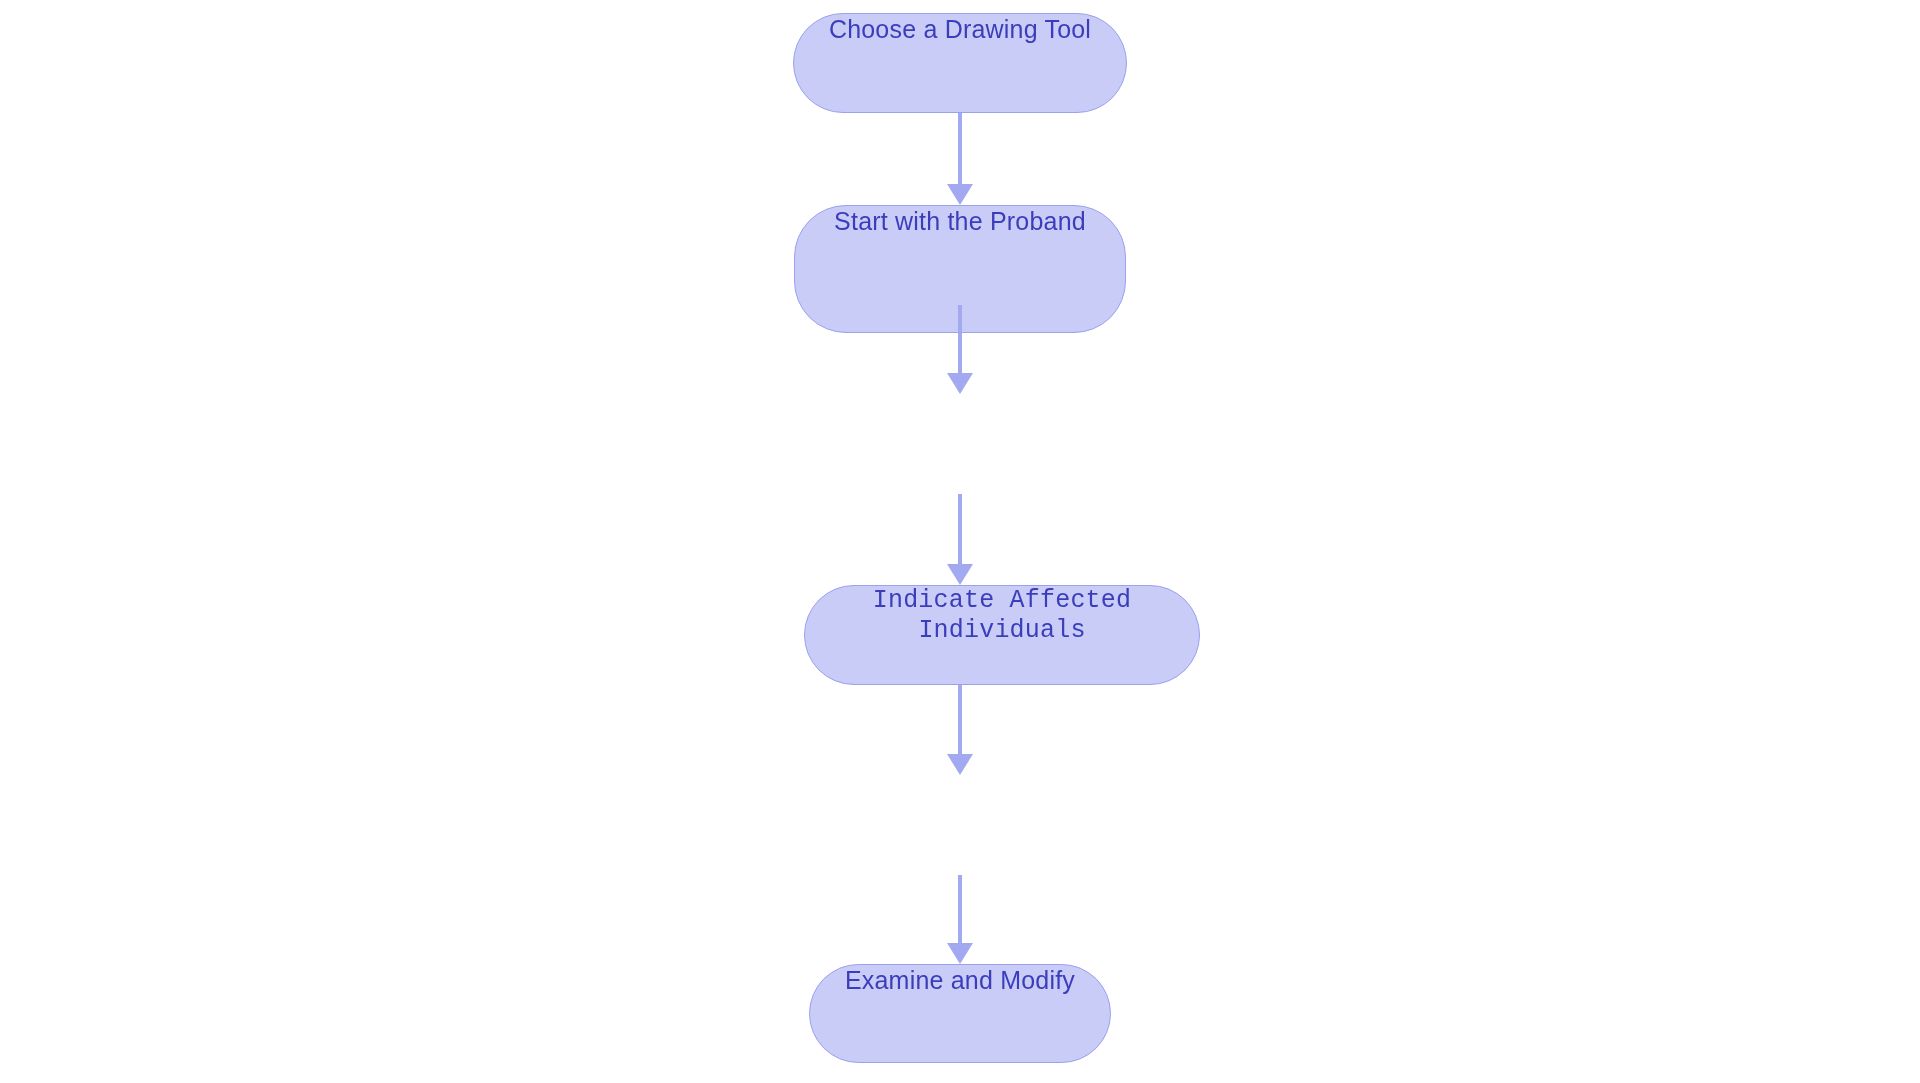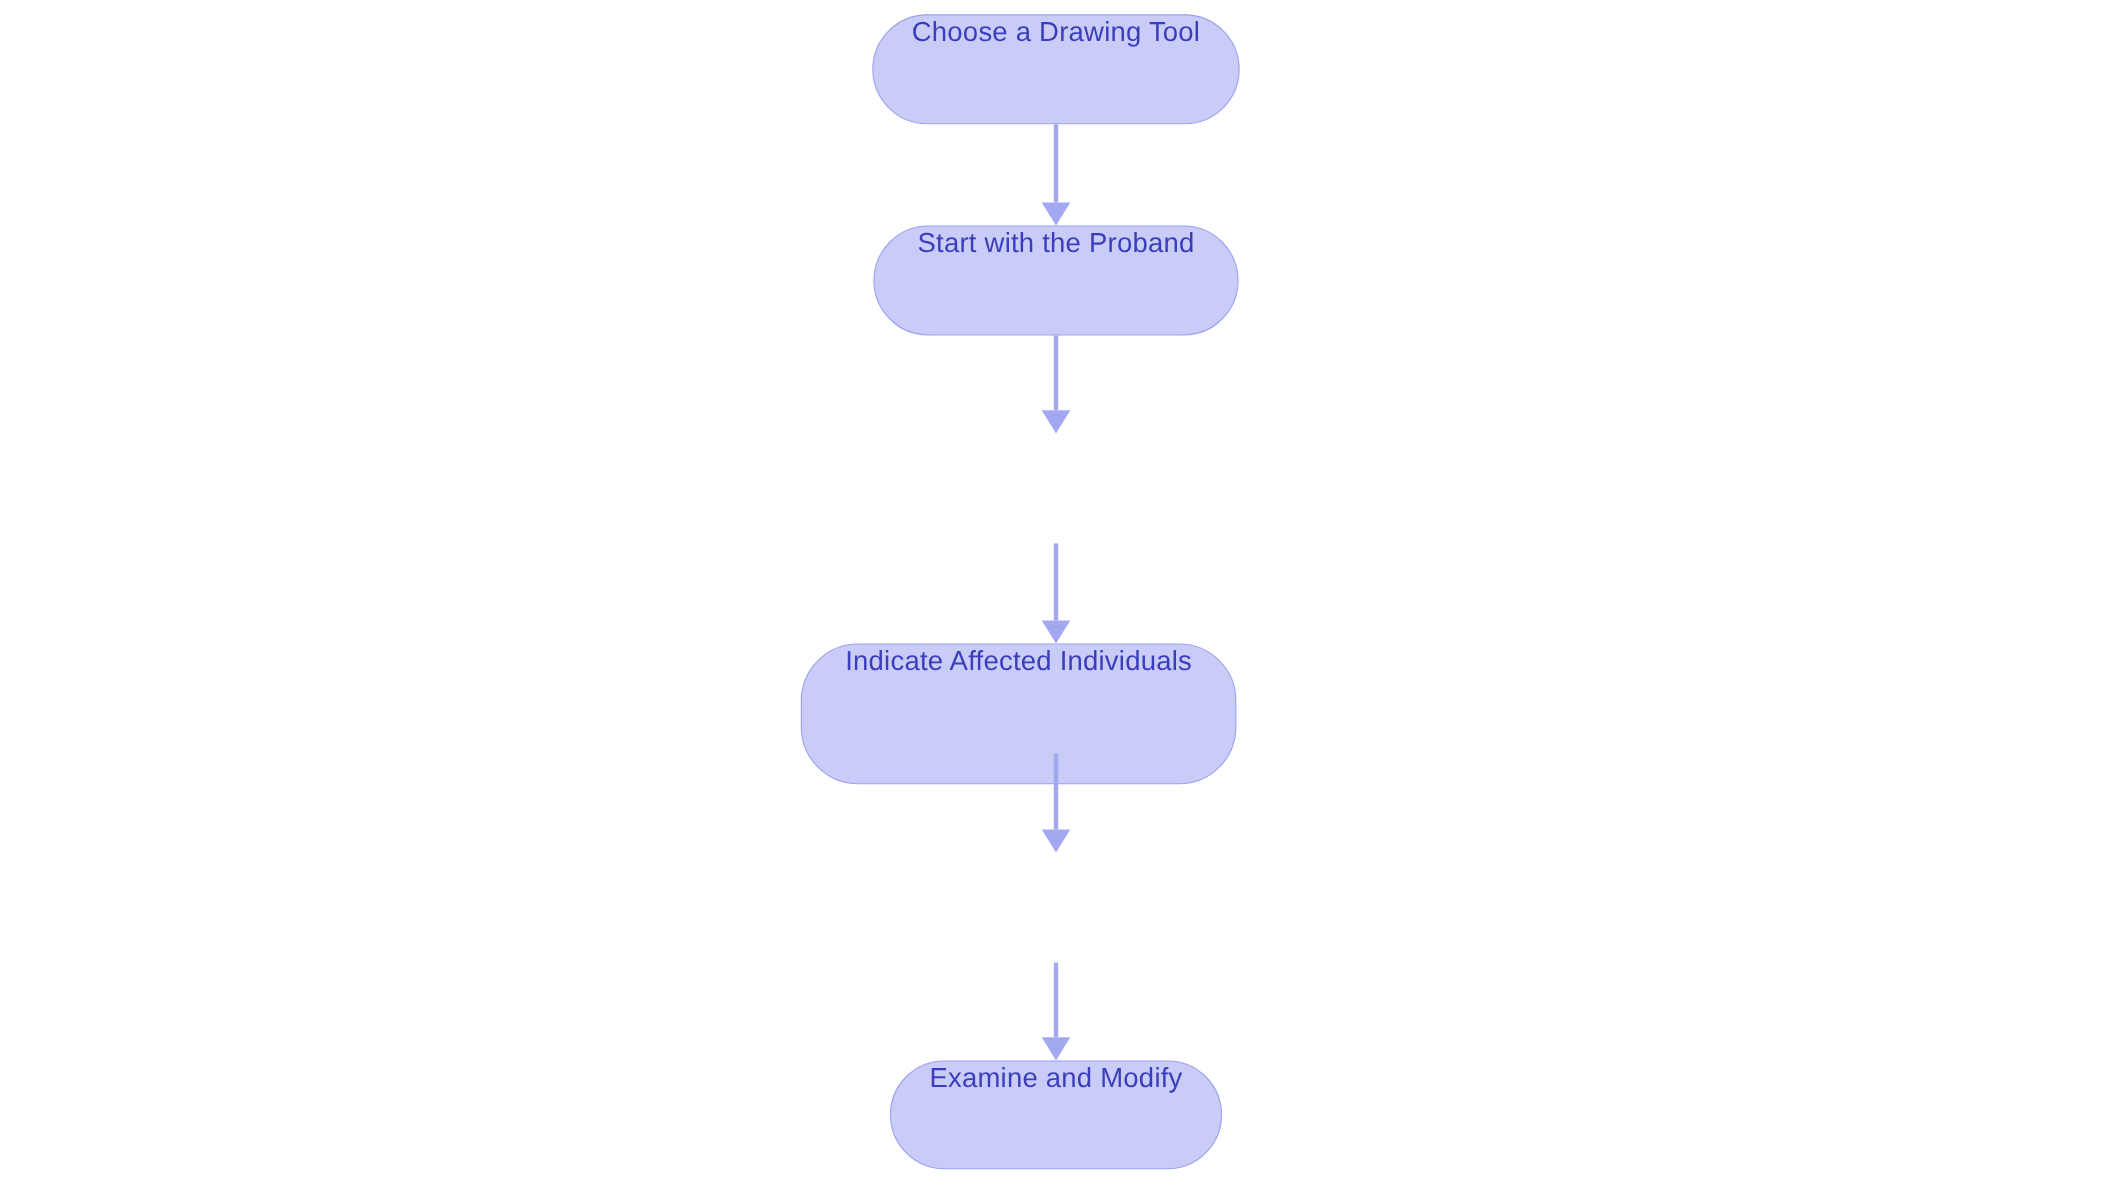--- a/index.html
+++ b/index.html
@@ -61,36 +61,36 @@
 
   <div class="flow-node" style="left:793px; top:13px; width:334px; height:100px;">
     <span>Choose a Drawing Tool</span>
   </div>
 
   <div class="arrow" style="top:113px; height:92px;">
     <div class="arrow-line"></div>
     <div class="arrow-head"></div>
   </div>
 
-  <div class="flow-node" style="left:794px; top:205px; width:332px; height:100px;">
+  <div class="flow-node" style="left:794px; top:205px; width:332px; height:128px;">
     <span>Start with the Proband</span>
   </div>
 
   <div class="arrow" style="top:305px; height:89px;">
     <div class="arrow-line"></div>
     <div class="arrow-head"></div>
   </div>
 
 
   <div class="arrow" style="top:494px; height:91px;">
     <div class="arrow-line"></div>
     <div class="arrow-head"></div>
   </div>
 
-  <div class="flow-node" style="left:728px; top:585px; width:396px; height:128px;">
+  <div class="flow-node" style="left:804px; top:585px; width:396px; height:100px;font-family:Liberation Mono, monospace;">
     <span>Indicate Affected Individuals</span>
   </div>
 
   <div class="arrow" style="top:685px; height:90px;">
     <div class="arrow-line"></div>
     <div class="arrow-head"></div>
   </div>
 
 
   <div class="arrow" style="top:875px; height:89px;">

